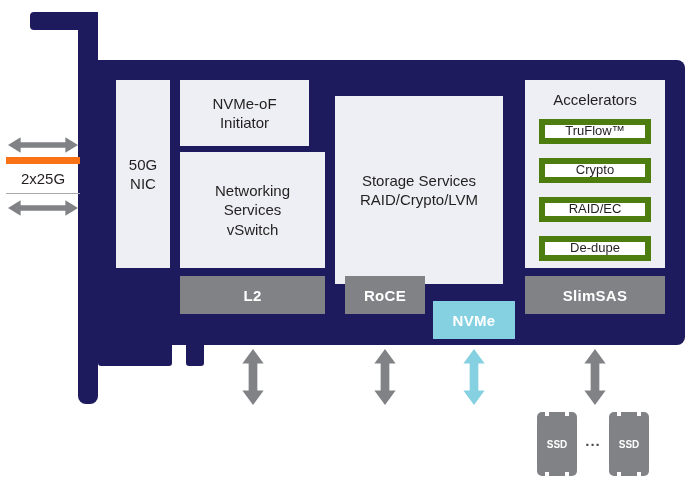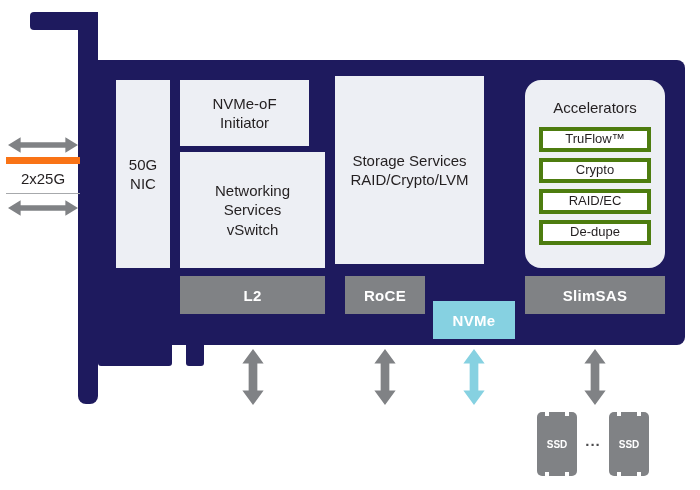--- a/index.html
+++ b/index.html
@@ -17,33 +17,32 @@
 
   .panel {
     position:absolute; background:var(--panel,#edeff4);
     display:flex; align-items:center; justify-content:center;
     text-align:center; white-space:pre-line; font-size:15px; line-height:1.3;
     color:var(--text,#231f20);
   }
   .nic-box        { left:116px; top:80px;  width:54px;  height:188px; }
   .nvmeof-box     { left:180px; top:80px;  width:129px; height:66px;  }
   .networking-box { left:180px; top:152px; width:145px; height:116px; }
-  .storage-box    { left:335px; top:76px;  width:149px; height:188px; }
+  .storage-box    { left:335px; top:96px;  width:168px; height:188px; }
 
   .accel-box {
     left:525px; top:80px; width:140px; height:188px;
-    flex-direction:column; justify-content:flex-start; padding-top:18px;
+    flex-direction:column; justify-content:flex-start; padding-top:10px;
     box-sizing:border-box;
-    border-radius:16px;
   }
   .accel-title { font-size:15px; margin-bottom:9px; white-space:nowrap; }
   .accel-item {
-    width:112px; height:25px; background:#ffffff; border:4px solid #4d7c0f;
+    width:112px; height:25px; background:#ffffff; border:6px solid #4d7c0f;
     box-sizing:border-box; display:flex; align-items:center; justify-content:center;
-    font-size:13px; margin-bottom:6px;
+    font-size:13px; margin-bottom:14px;
   }
 
   .port {
     position:absolute; top:276px; height:38px; background:var(--gray,#808285);
     color:#ffffff; font-weight:bold; font-size:15px; letter-spacing:0.3px;
     display:flex; align-items:center; justify-content:center;
   }
   .port-l2      { left:180px; width:145px; }
   .port-roce    { left:345px; width:80px;text-align:right;  }
   .port-nvme    { left:433px; width:82px;  background:var(--cyan,#86d1e1);margin-top:25px; }

